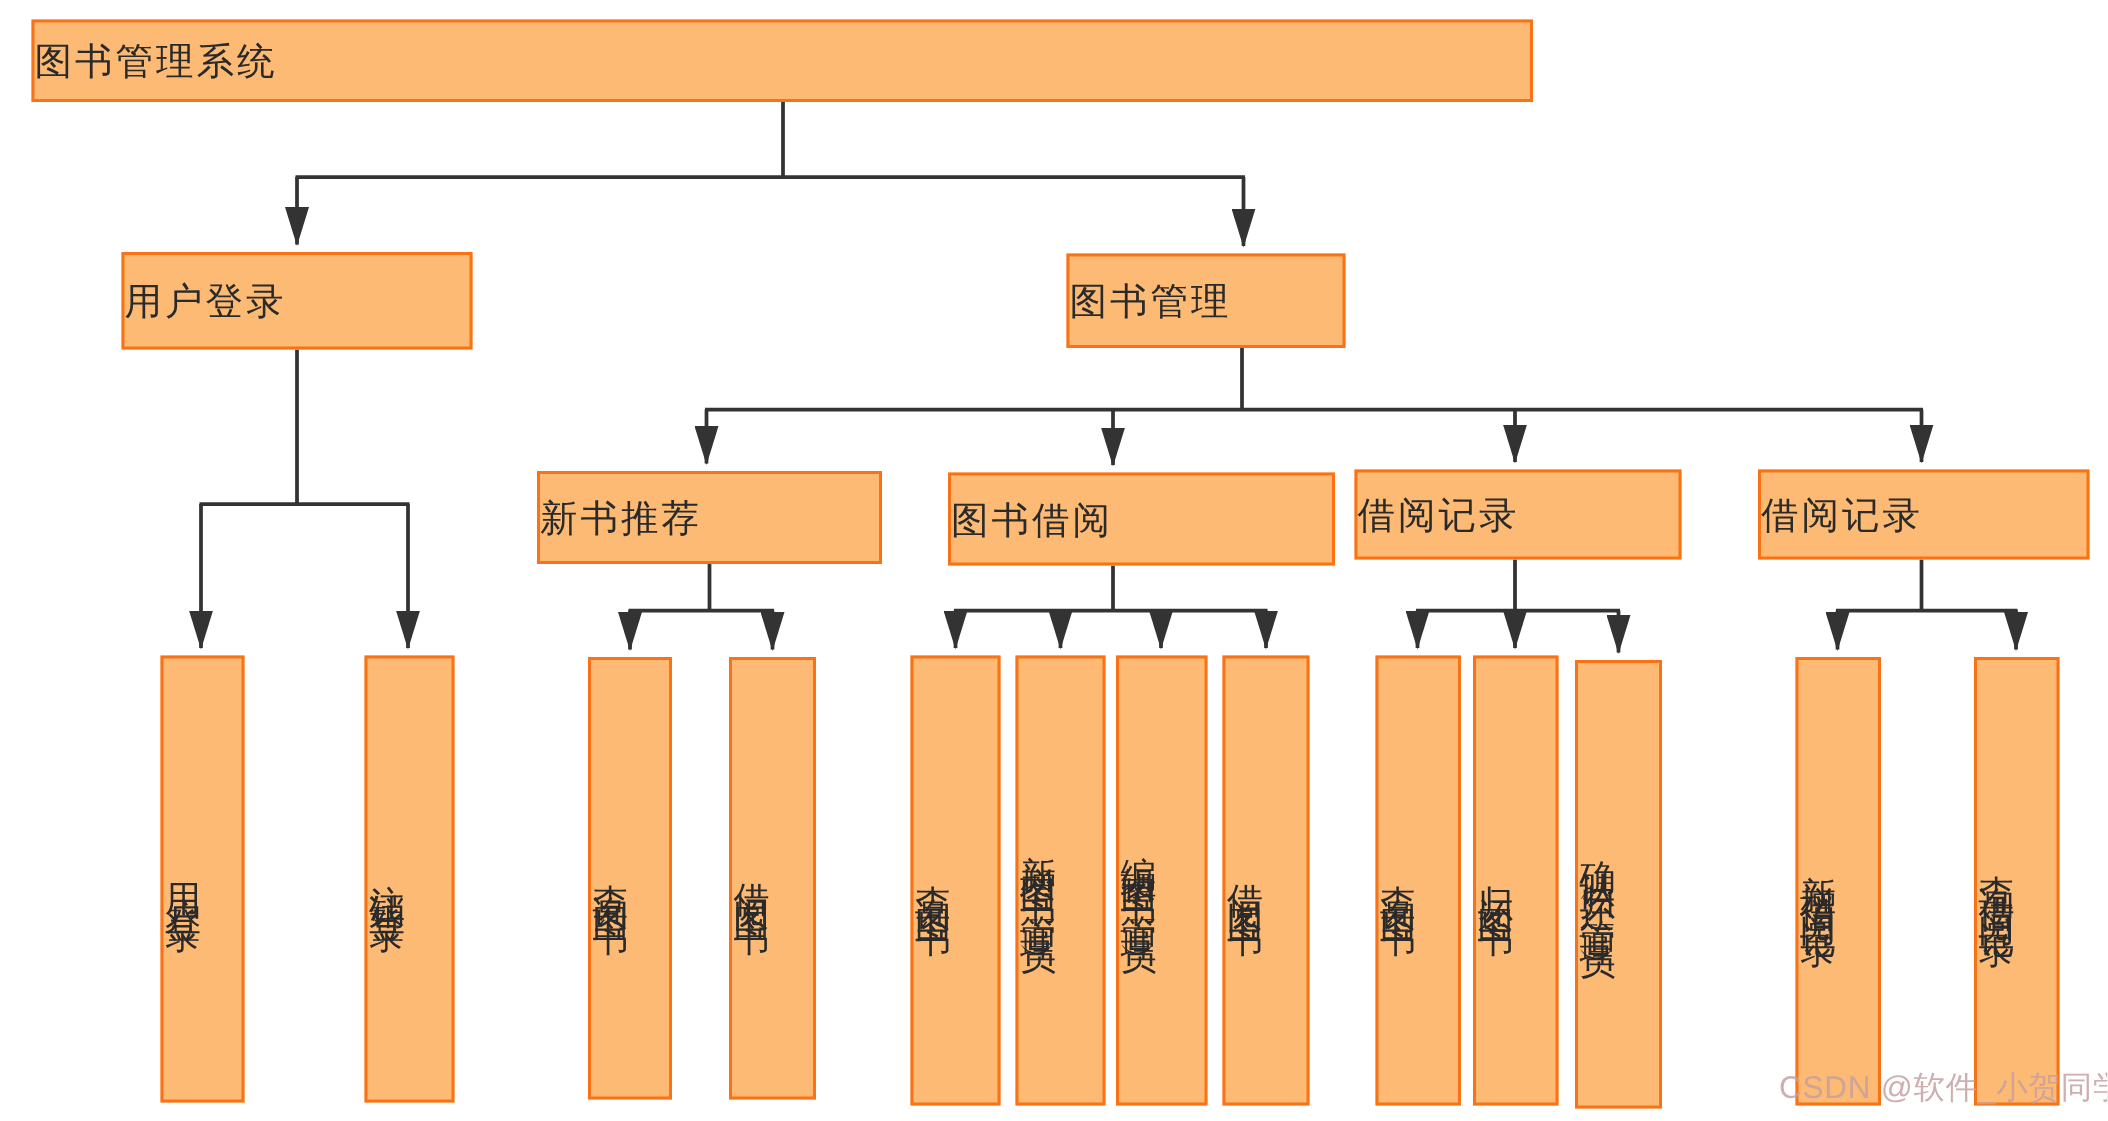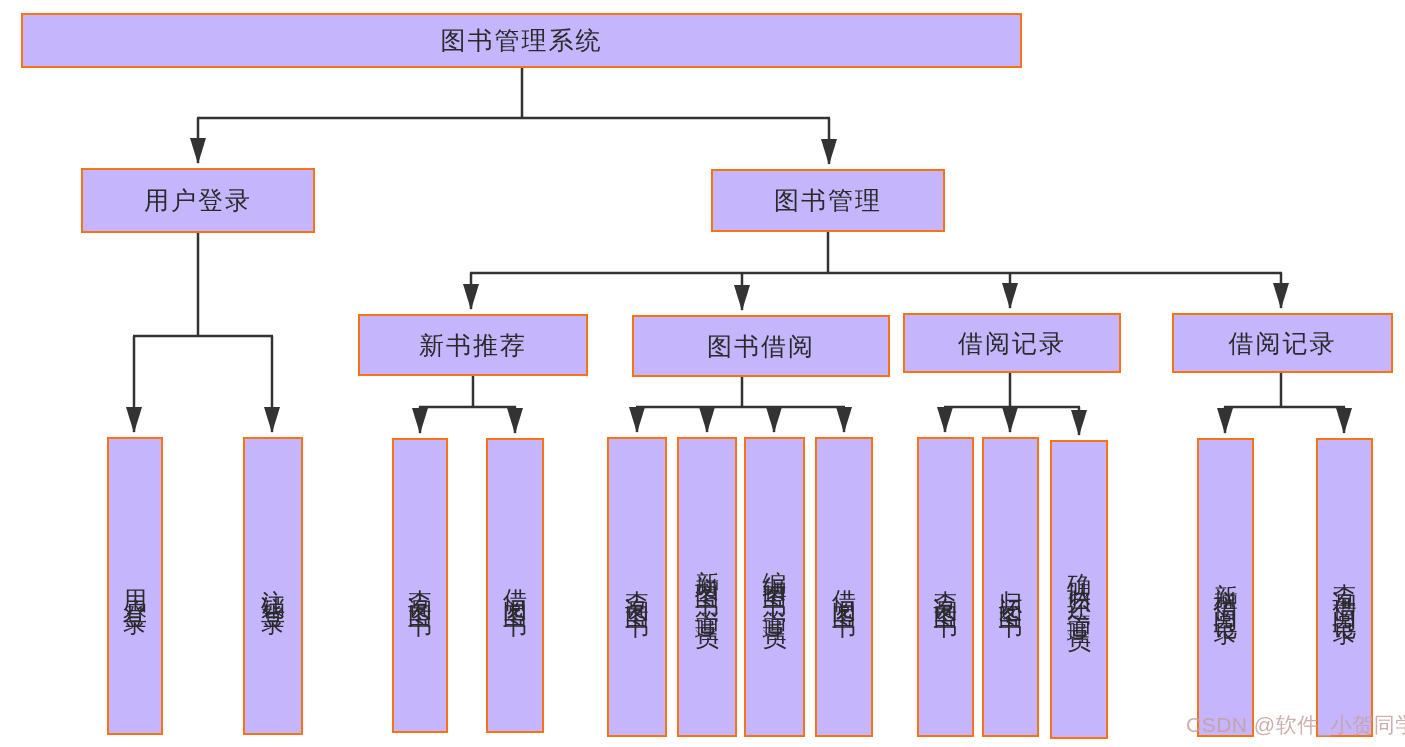--- a/index.html
+++ b/index.html
@@ -9,22 +9,22 @@
     background:#ffffff;
     font-family:"Liberation Sans","DejaVu Sans",sans-serif;
     overflow:hidden;
     color:#2a2a2a;
   }
   .wires{position:absolute;left:0;top:0;width:1405px;height:747px;}
   .node{
     position:absolute;
     box-sizing:border-box;
     border:2px solid #f97316;
-    background:#c4b5fd;
-    display:flex;align-items:center;justify-content:center;
+    background:#fdba74;
+    display:flex;align-items:center;
     text-align:center;
     z-index:2;
   }
   .node.h{font-size:25px;letter-spacing:2px;}
   .node.root{border-width:2px;}
   .node.v span{
     writing-mode:vertical-rl;
     text-orientation:mixed;
     font-size:24px;
     letter-spacing:8px;
@@ -96,21 +96,21 @@
     </g>
   </svg>
 
   <div class="node h root" style="left:21px;top:13px;width:1001px;height:55px;">
     <span>图书管理系统</span>
   </div>
 
   <div class="node h" style="left:81px;top:168px;width:234px;height:65px;">
     <span>用户登录</span>
   </div>
-  <div class="node h" style="left:711px;top:169px;width:234px;height:63px;">
+  <div class="node h" style="left:711px;top:169px;width:186px;height:63px;">
     <span>图书管理</span>
   </div>
 
   <div class="node h" style="left:358px;top:314px;width:230px;height:62px;font-family:Liberation Mono, monospace;">
     <span>新书推荐</span>
   </div>
   <div class="node h" style="left:632px;top:315px;width:258px;height:62px;">
     <span>图书借阅</span>
   </div>
   <div class="node h" style="left:903px;top:313px;width:218px;height:60px;">

